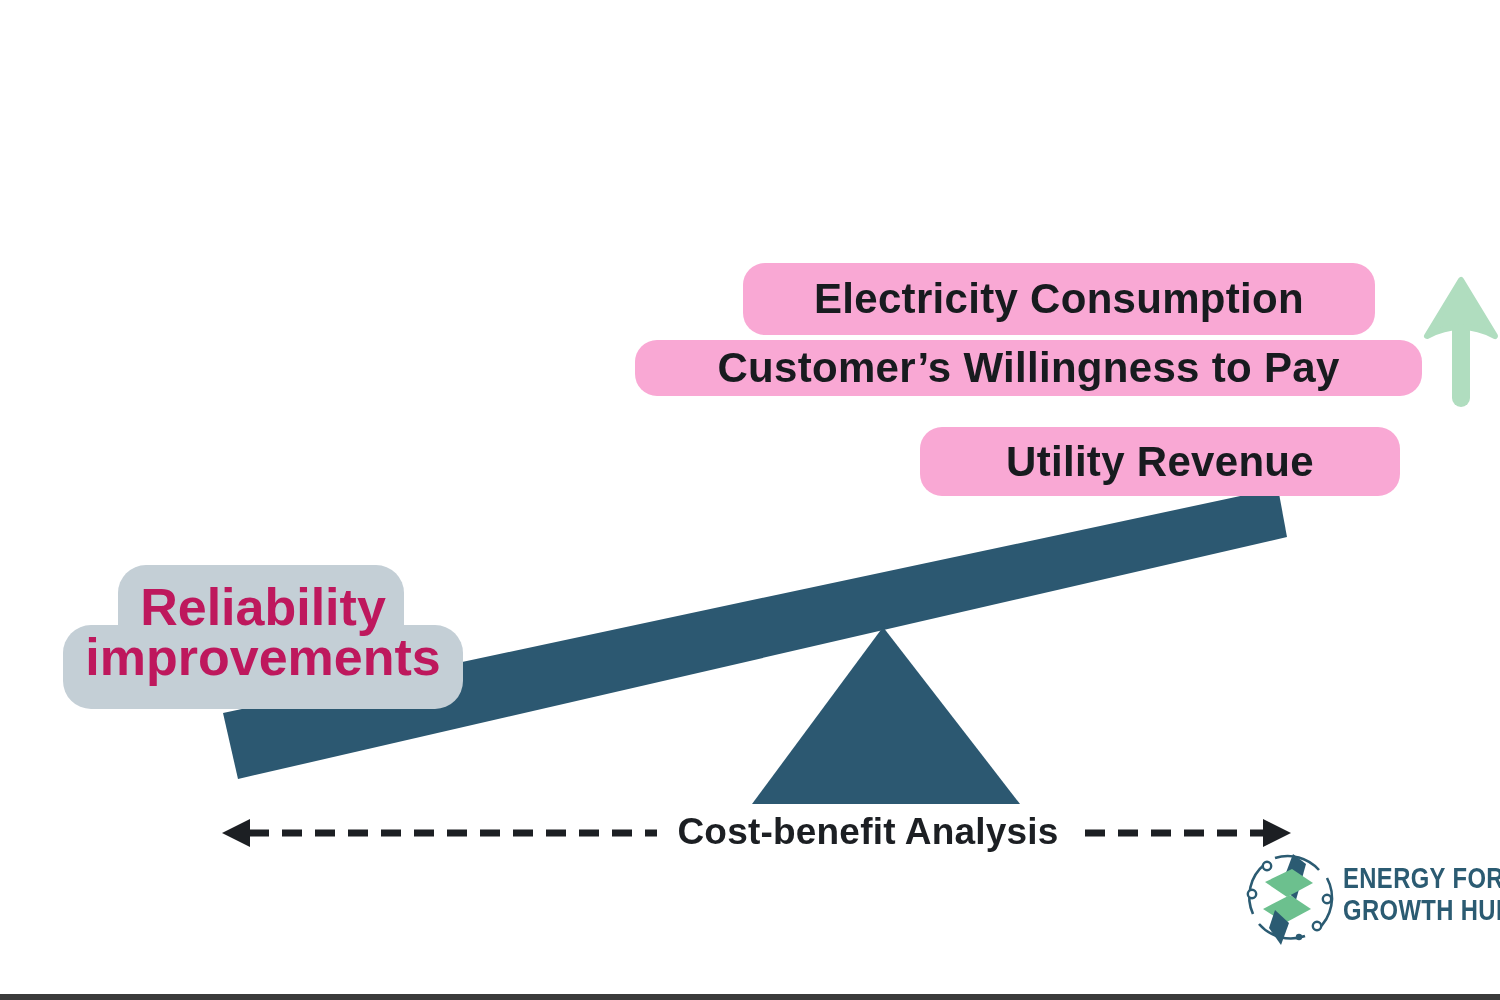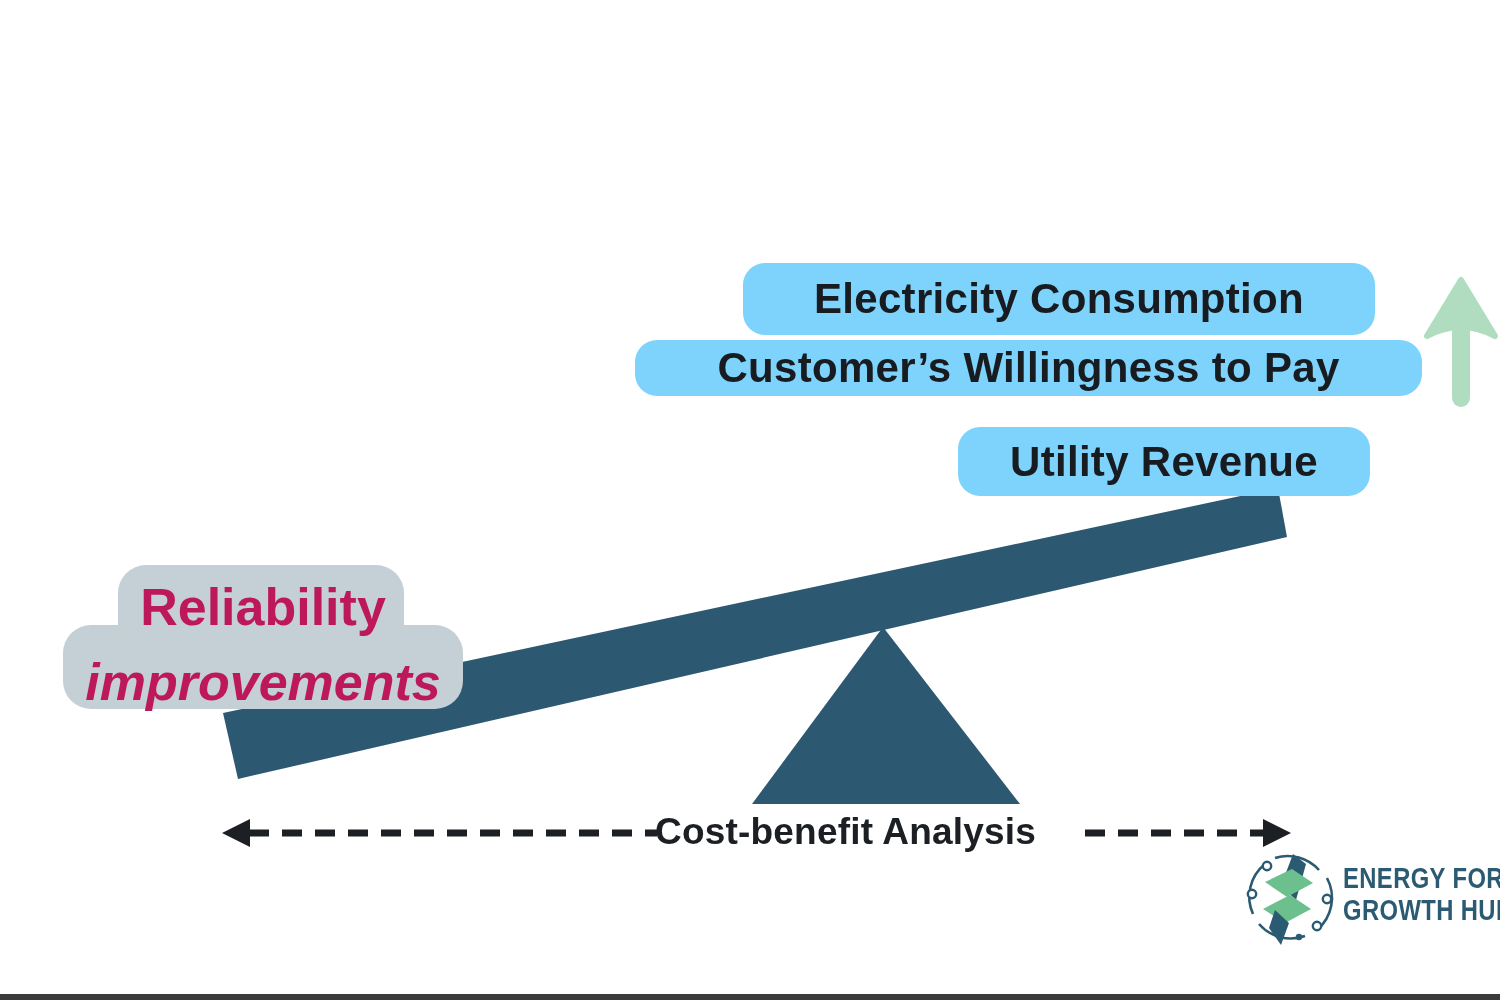--- a/index.html
+++ b/index.html
@@ -5,44 +5,44 @@
   html,body{margin:0;padding:0;background:#e8e8e8;}
   .canvas{
     position:relative;width:1500px;height:1000px;background:#ffffff;
     overflow:hidden;font-family:"Liberation Sans",sans-serif;
   }
   svg.layer{position:absolute;left:0;top:0;}
   .pill{
     position:absolute;display:flex;align-items:center;justify-content:center;
     font-weight:700;color:#181b1f;white-space:nowrap;
   }
-  .green-pill{background:#7dd3fc;border-radius:22px;font-size:42px;letter-spacing:.3px;}
+  .green-pill{background:#f9a8d4;border-radius:22px;font-size:42px;letter-spacing:.3px;}
   #benefit-1{left:743px;top:263px;width:632px;height:72px;}
   #benefit-2{left:635px;top:340px;width:787px;height:56px;}
-  #benefit-3{left:920px;top:427px;width:412px;height:69px;margin-left:38px;}
+  #benefit-3{left:920px;top:427px;width:480px;height:69px;}
 
   
   .cost-blob{position:absolute;left:63px;top:565px;width:400px;height:144px;}
   .cost-blob .bg-top{
     position:absolute;left:55px;top:0;width:286px;height:92px;
     background:#c4cfd6;border-radius:28px;
   }
   .cost-blob .bg-bottom{
     position:absolute;left:0;top:60px;width:400px;height:84px;
     background:#c4cfd6;border-radius:28px;
   }
   .cost-blob .line{
     position:absolute;left:0;width:400px;text-align:center;
     font-weight:700;font-size:52px;color:#be185d;
   }
   .cost-blob .l1{top:12px;}
-  .cost-blob .l2{top:87px;font-style:italic;}
+  .cost-blob .l2{top:62px;}
 
   .axis-label{
-    position:absolute;left:655px;top:811px;width:426px;
+    position:absolute;left:655px;top:811px;width:426px;text-align:center;
     font-weight:700;font-size:37px;color:#1c1f23;letter-spacing:.2px;
   }
 
   .logo{position:absolute;left:1243px;top:852px;width:248px;height:90px;}
   .logo-text{
     position:absolute;left:100px;top:10px;color:#2b5b72;font-weight:700;
     font-size:29px;line-height:32px;letter-spacing:.5px;
     transform:scaleX(0.82);transform-origin:left top;white-space:nowrap;
   }
   .bottom-bar{

